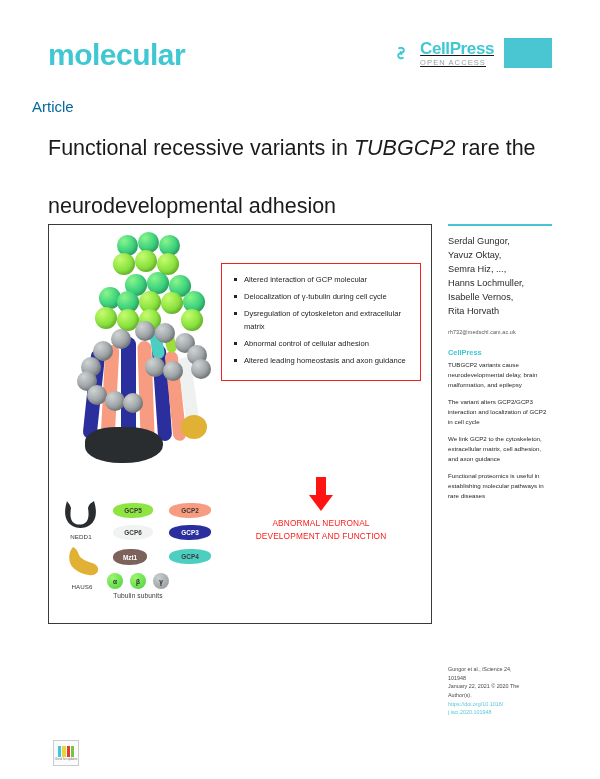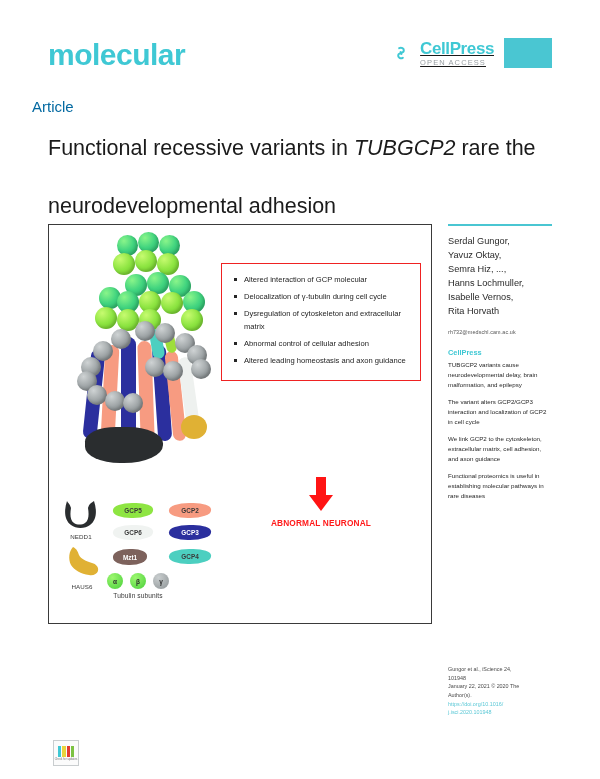--- a/index.html
+++ b/index.html
@@ -94,21 +94,21 @@
   }
   #bullets-box li::before {
     content: ""; position: absolute; left: -10px; top: 5px;
     width: 3.2px; height: 3.2px; background: #262626;
   }
 
   #red-arrow { position: absolute; left: 258px; top: 252px; width: 28px; height: 34px; }
   #abnormal-text {
     position: absolute; left: 186px; top: 292px; width: 172px;
     text-align: center; color: #ff1a1a; font-size: 8.3px;
-    font-weight: bold; line-height: 1.55; letter-spacing: .15px;
+    font-weight: normal; line-height: 1.55; letter-spacing: .15px;
   }
 
   
   #sidebar { position: absolute; left: 448px; top: 224px; width: 104px; }
   #sidebar-rule { width: 104px; height: 2px; background: #4ac6d2; margin-bottom: 9px; }
   #author-list { font-size: 9.2px; line-height: 1.52; color: #2a2a2a; }
   #corr-email { font-size: 5.4px; color: #555; margin-top: 10px; letter-spacing: .1px; }
   #highlights-head { font-size: 7.4px; font-weight: bold; color: #3fc8d4; margin-top: 13px; }
   .highlight { font-size: 6.2px; line-height: 1.62; color: #262626; margin-top: 7px; }
   #citation { position: absolute; left: 448px; top: 665px; width: 104px; }
@@ -243,20 +243,21 @@
       <li>Altered leading homeostasis and axon guidance</li>
     </ul>
   </div>
 
   <svg id="red-arrow" viewBox="0 0 28 34">
     <path d="M9 0h10v18h7L14 34 2 18h7z" fill="#ff1414"></path>
   </svg>
 
   <div id="abnormal-text">
     <div>ABNORMAL NEURONAL</div>
+    <div>DEVELOPMENT AND FUNCTION</div>
   </div>
 </div>
 
 <div id="sidebar">
   <div id="sidebar-rule"></div>
   <div id="author-list" style="white-space:pre-line;">Serdal Gungor,
 Yavuz Oktay,
 Semra Hiz, ...,
 Hanns Lochmuller,
 Isabelle Vernos,

